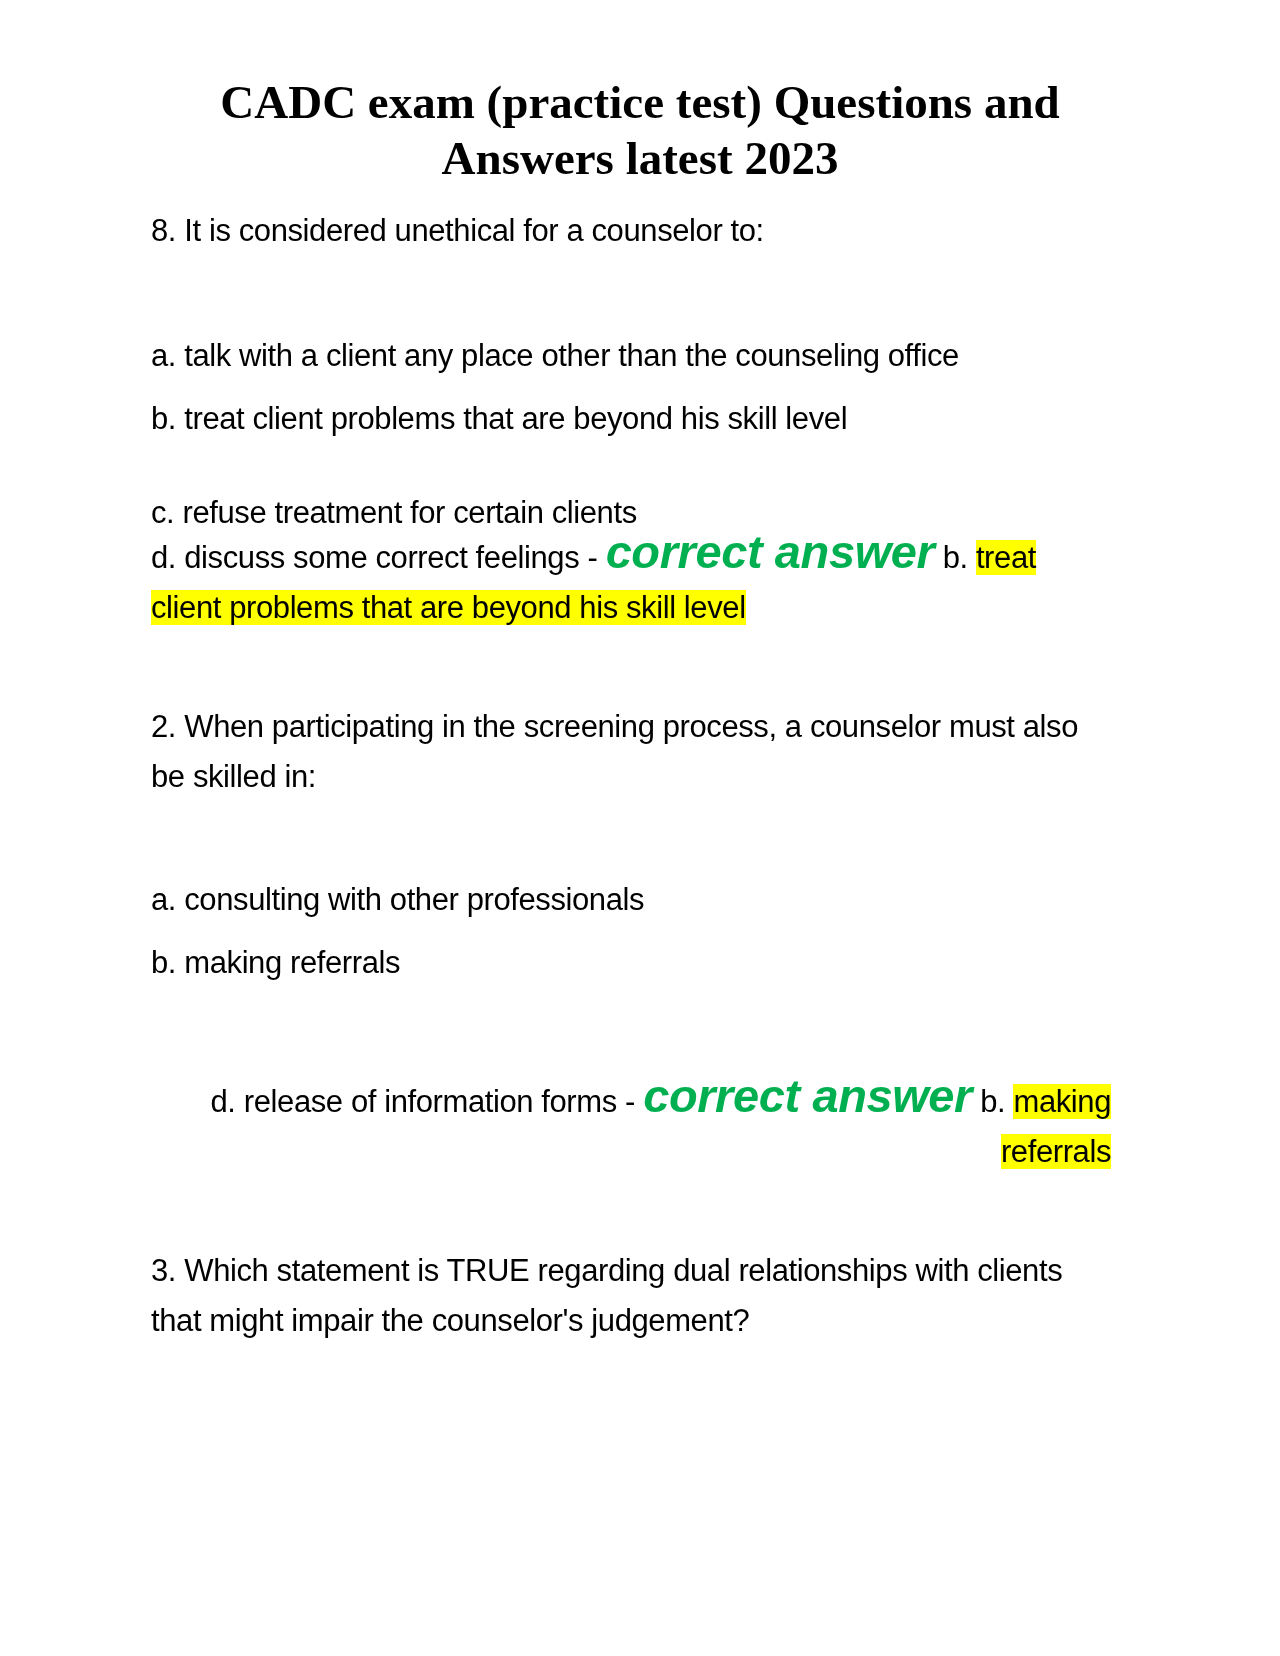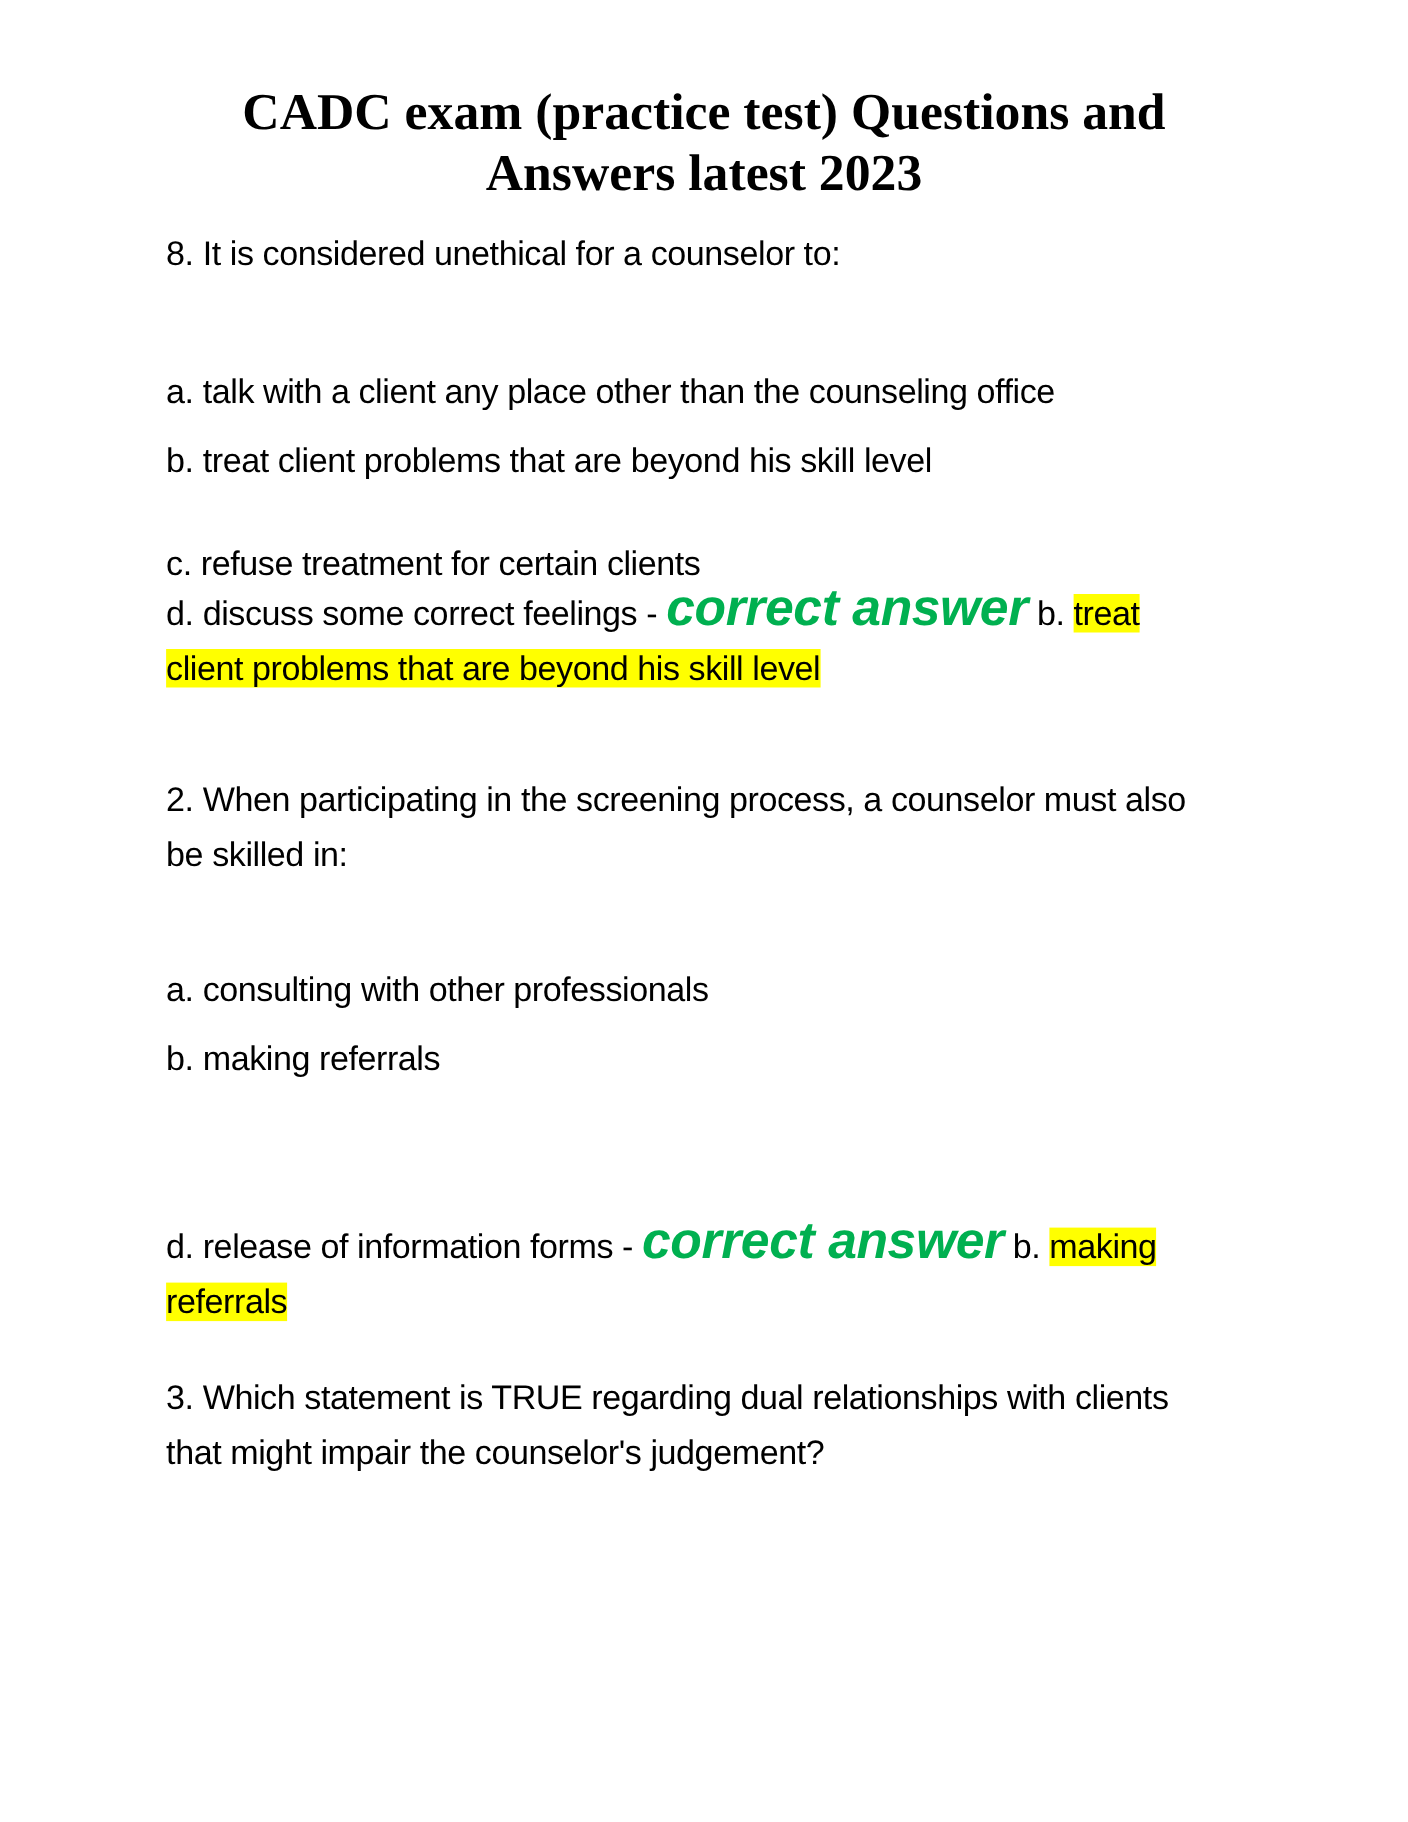--- a/index.html
+++ b/index.html
@@ -30,16 +30,16 @@
 
   <p class="p" style="top:206px;">8. It is considered unethical for a counselor to:</p>
   <p class="p" style="top:331px;">a. talk with a client any place other than the counseling office</p>
   <p class="p" style="top:394px;">b. treat client problems that are beyond his skill level</p>
   <p class="p" style="top:456px;margin-top:32px;">c. refuse treatment for certain clients</p>
   <p class="p" style="top:527px;"><span>d. discuss some correct feelings - </span><span class="correct">correct answer</span><span> b. </span><span class="hl">treat client problems that are beyond his skill level</span></p>
 
   <p class="p" style="top:702px;">2. When participating in the screening process, a counselor must also be skilled in:</p>
   <p class="p" style="top:875px;">a. consulting with other professionals</p>
   <p class="p" style="top:938px;">b. making referrals</p>
-  <p class="p" style="top:1103px;"><span>d. release of information forms - </span><span class="correct">correct answer</span><span> b. </span><span class="hl">making referrals</span></p>
+  <p class="p" style="top:1071px;text-align:right;"><span>d. release of information forms - </span><span class="correct">correct answer</span><span> b. </span><span class="hl">making referrals</span></p>
 
   <p class="p" style="top:1246px;">3. Which statement is TRUE regarding dual relationships with clients that might impair the counselor's judgement?</p>
 </div>
 
 </body></html>

